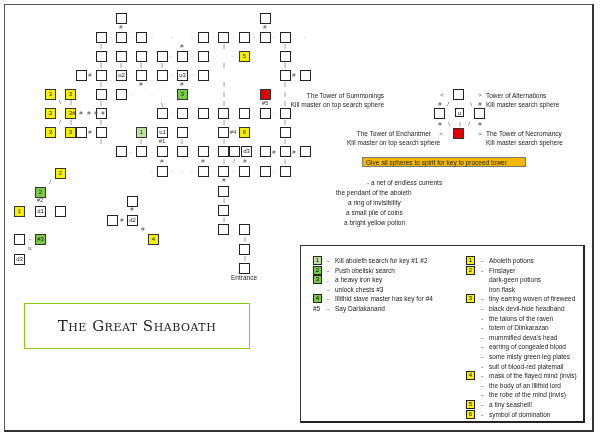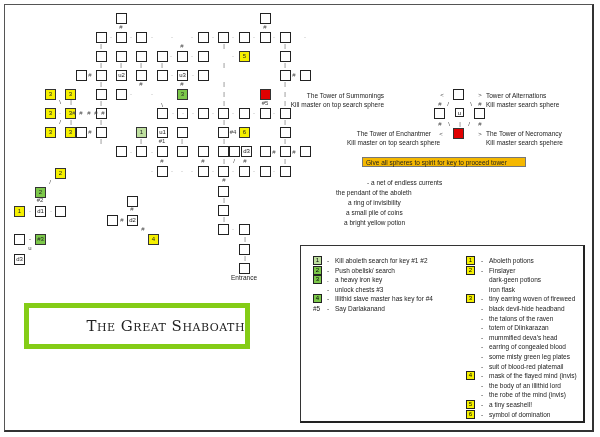--- a/index.html
+++ b/index.html
@@ -5,21 +5,21 @@
   html, body { margin:0; padding:0; background:#fff; }
   body { width:600px; height:437px; position:relative; overflow:hidden; font-family:"Liberation Sans", sans-serif; }
   #frame { position:absolute; left:4px; top:4px; width:590px; height:428px; border:1px solid #555; border-right:2px solid #333; border-bottom:2px solid #333; box-sizing:border-box; }
   .b { position:absolute; width:11px; height:11px; border:1.5px solid #222; background:#fff; box-sizing:border-box; font-size:6px; line-height:8px; text-align:center; color:#222; }
   .b.y { background:#f5f000; border-color:#333; }
   .b.g { background:#7cc84a; border-color:#333; }
   .b.lg { background:#bfe0a0; border-color:#333; }
   .b.r { background:#e00000; border-color:#333; }
   .c { position:absolute; font-size:6px; color:#444; line-height:7px; transform:translate(-50%,-50%); white-space:nowrap; }
   .t { position:absolute; font-size:6.5px; color:#222; white-space:nowrap; line-height:8px; }
-  #title-box { position:absolute; left:24px; top:303px; width:226px; height:46px; border:5px solid #84cc16; box-sizing:border-box; display:flex; align-items:center; justify-content:flex-end; }
+  #title-box { position:absolute; left:24px; top:303px; width:226px; height:46px; border:1px solid #84cc16; box-sizing:border-box; display:flex; align-items:center; justify-content:center; }
   #title-text { font-family:"DejaVu Serif", serif; font-size:15px; color:#222; letter-spacing:0.5px; font-variant:small-caps; }
   #spirit { position:absolute; left:362px; top:157px; width:164px; height:10px; background:#f5b800; border:1px solid #777; font-size:6.5px; line-height:10px; padding-left:3px; box-sizing:border-box; color:#222; }
   #legend { position:absolute; left:300px; top:245px; width:285px; height:178px; border:1px solid #333; border-right:2px solid #222; border-bottom:2px solid #222; box-sizing:border-box; }
   .lrow { position:absolute; font-size:6.5px; line-height:9px; color:#222; white-space:nowrap; }
   .lb { position:absolute; width:9px; height:9px; border:1px solid #222; box-sizing:border-box; font-size:6px; line-height:7px; text-align:center; }
 </style>
 </head>
 <body>
 
 <div id="frame"></div>

